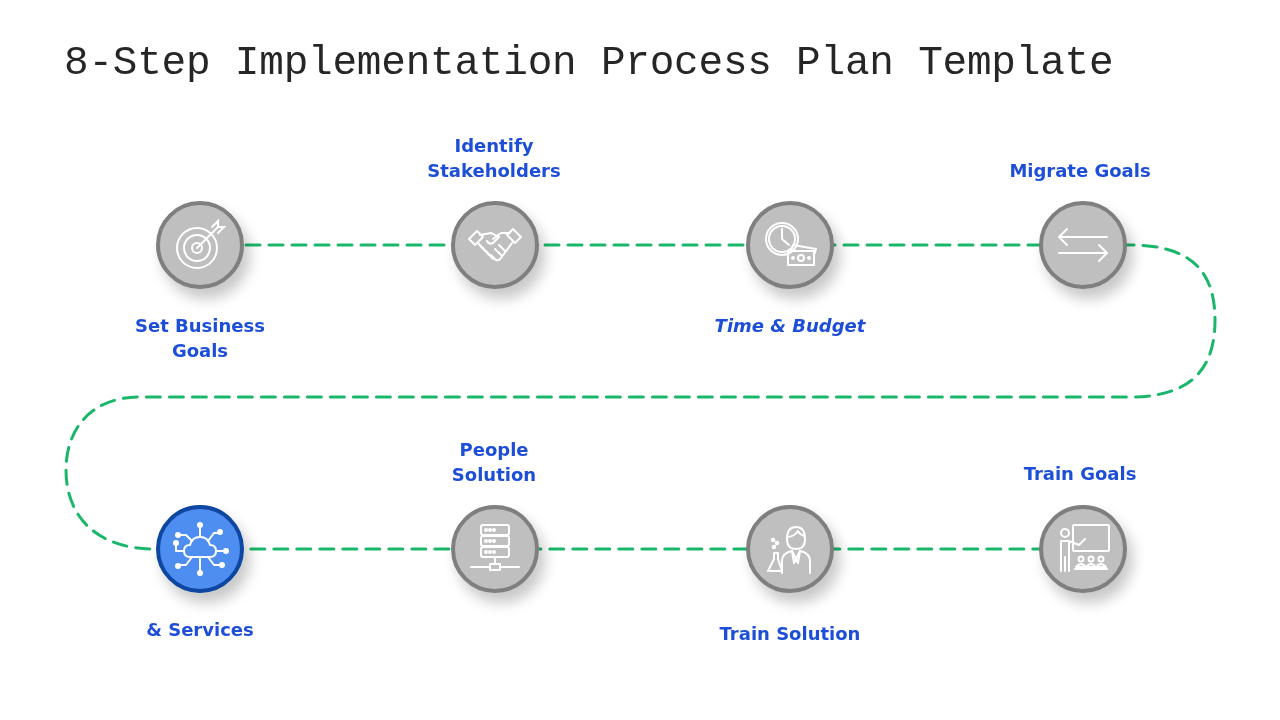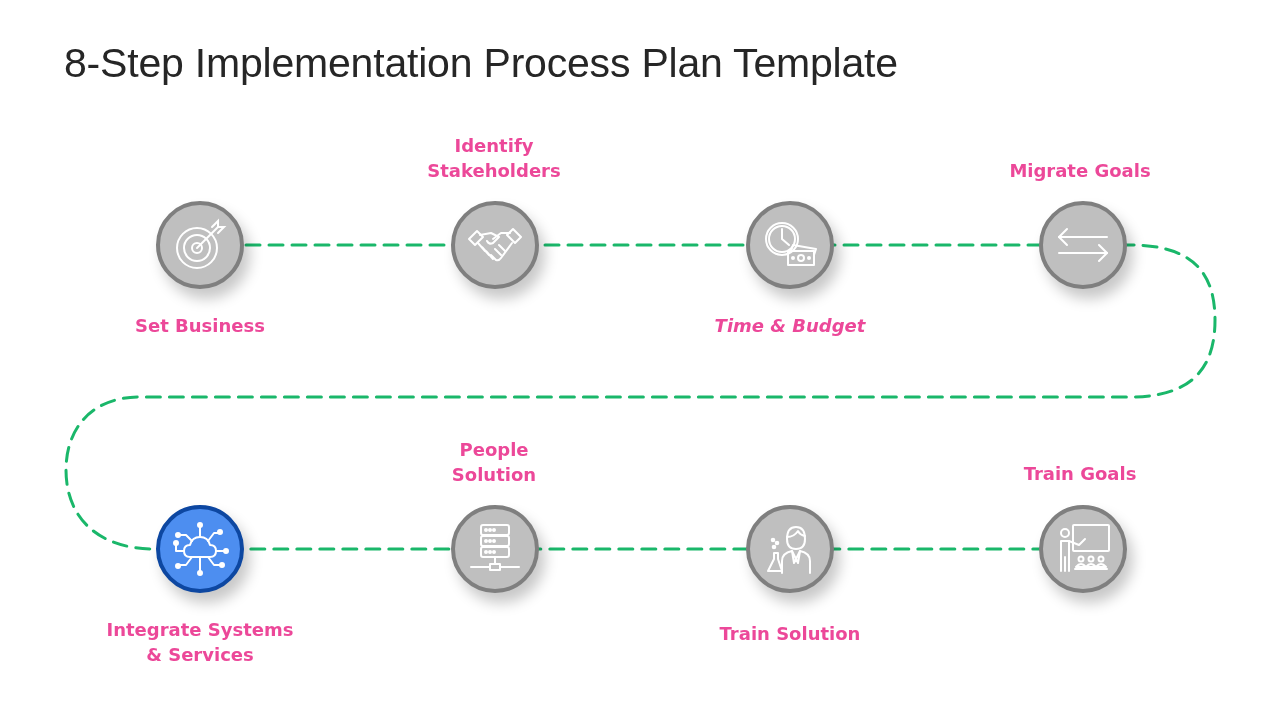--- a/index.html
+++ b/index.html
@@ -3,34 +3,34 @@
 <meta charset="utf-8">
 <style>
   html, body { margin: 0; padding: 0; }
   body {
     width: 1280px; height: 720px; background: #ffffff; position: relative; overflow: hidden;
     font-family: "DejaVu Sans", "Liberation Sans", sans-serif; color: #262626;
   }
   .title {
     position: absolute; left: 64px; top: 40px; font-size: 41px; font-weight: normal;
     color: #262626; white-space: nowrap; letter-spacing: -0.2px;
-    font-family: Liberation Sans, sans-serif;
+    font-family: Liberation Mono, monospace;
   }
   svg.path-layer { position: absolute; left: 0; top: 0; }
   .node {
     position: absolute; width: 88px; height: 88px; border-radius: 50%;
     box-sizing: border-box; border: 4px solid #7f7f7f; background: #bfbfbf;
     box-shadow: 6px 10px 14px rgba(0,0,0,0.22);
     display: flex; align-items: center; justify-content: center;
   }
   .node.active { background: #4d8ef0; border-color: #0d47a1; }
   .node svg { width: 60px; height: 60px; }
   .label {
     position: absolute; width: 220px; text-align: center; font-weight: bold;
-    font-size: 18px; line-height: 25px; color: #ec4899;
+    font-size: 18px; line-height: 25px; color: #1d4ed8;
     font-family: "DejaVu Sans", sans-serif;
   }
   .label span { display: block; }
 </style>
 </head>
 <body>
 
 <div class="title">8-Step Implementation Process Plan Template</div>
 
 <svg class="path-layer" width="1280" height="720" viewBox="0 0 1280 720">
@@ -41,20 +41,21 @@
   <svg viewBox="0 0 60 60" fill="none" stroke="#fff" stroke-width="2" stroke-linecap="round">
     <circle cx="27" cy="33" r="20"></circle>
     <circle cx="27" cy="33" r="13"></circle>
     <circle cx="27" cy="33" r="5"></circle>
     <line x1="27" y1="33" x2="48" y2="12"></line>
     <path d="M42 12 L48 6 L48 12 L54 12 L48 18"></path>
   </svg>
 </div>
 <div class="label" style="left:90px; top:313px;">
   <span>Set Business</span>
+  <span>Goals</span>
 </div>
 
 <div class="node" style="left:451px; top:201px;">
   <svg viewBox="0 0 60 60" fill="none" stroke="#fff" stroke-width="2" stroke-linejoin="round" stroke-linecap="round">
     <path d="M4 24 L12 16 L18 22 L10 30 Z"></path>
     <path d="M56 22 L48 14 L42 20 L50 28 Z"></path>
     <path d="M15 20 L26 18 L34 22 L28 28 Q24 30 22 26"></path>
     <path d="M45 18 L36 18 L28 24"></path>
     <path d="M13 28 L20 36 M17 32 L24 40 M21 36 L28 44 M26 40 L31 45 Q34 46 36 43 L47 28"></path>
     <path d="M34 30 L40 36 M30 34 L36 40"></path>
@@ -108,21 +109,20 @@
       <circle cx="56" cy="32" r="2" fill="#fff"></circle>
     <path d="M22 38 L16 46 L10 46"></path>
       <circle cx="8" cy="47" r="2" fill="#fff"></circle>
     <line x1="30" y1="38" x2="30" y2="52"></line>
       <circle cx="30" cy="54" r="2" fill="#fff"></circle>
     <path d="M38 38 L44 46 L50 46"></path>
       <circle cx="52" cy="46" r="2" fill="#fff"></circle>
   </svg>
 </div>
 <div class="label" style="left:90px; top:617px;">
-  <span>Integrate Systems</span>
   <span>&amp; Services</span>
 </div>
 
 <div class="node" style="left:451px; top:505px;">
   <svg viewBox="0 0 60 60" fill="none" stroke="#fff" stroke-width="2" stroke-linecap="round" stroke-linejoin="round">
     <rect x="16" y="6" width="28" height="10" rx="2"></rect>
     <rect x="16" y="17" width="28" height="10" rx="2"></rect>
     <rect x="16" y="28" width="28" height="10" rx="2"></rect>
     <circle cx="21" cy="11" r="1" fill="#fff"></circle>
       <circle cx="25" cy="11" r="1" fill="#fff"></circle>

